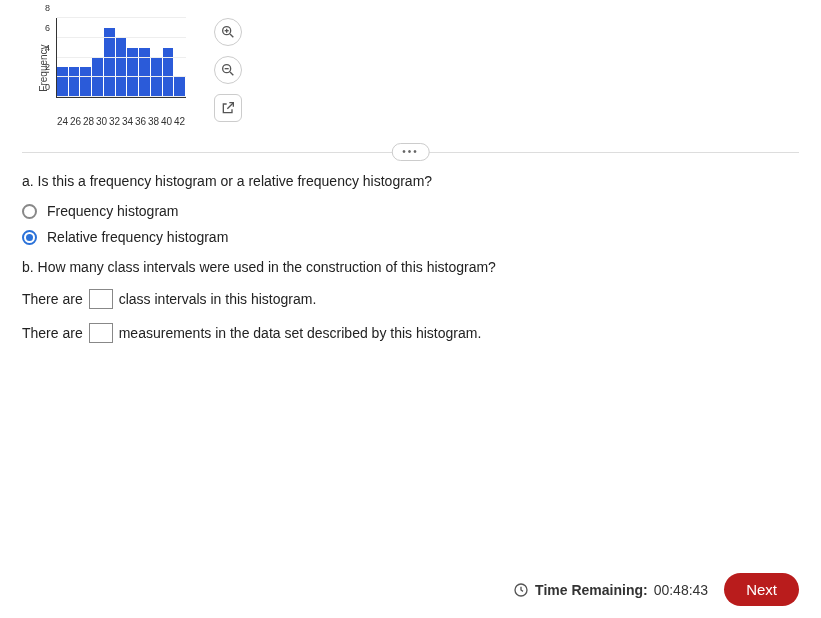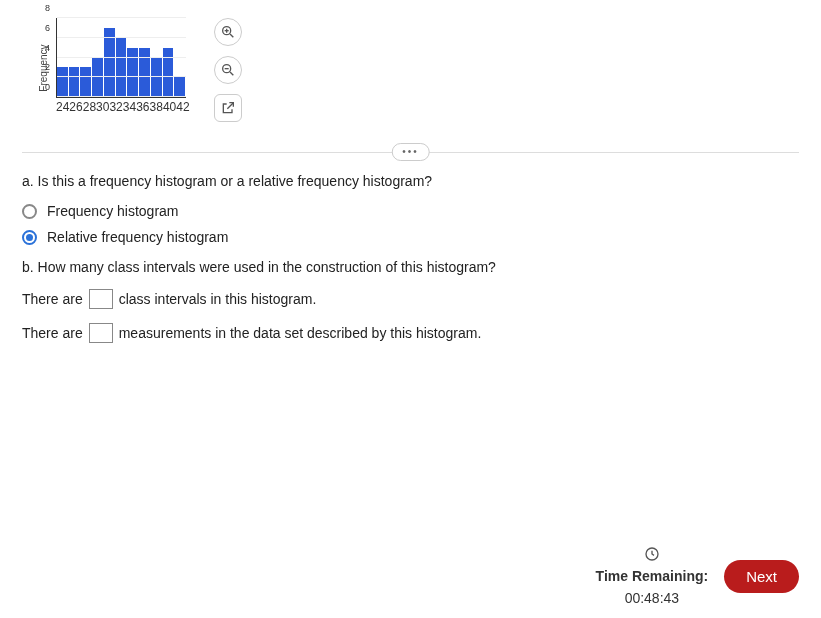--- a/index.html
+++ b/index.html
@@ -17,32 +17,32 @@
 .questions { margin-top: 20px; font-size: 14px; color: #222; }
 .q { margin-bottom: 14px; }
 .q-label { margin-bottom: 14px; }
 .radio-row { display: flex; align-items: center; gap: 10px; margin: 4px 0 10px 0; cursor: pointer; }
 .radio { width: 15px; height: 15px; border: 2px solid #888; border-radius: 50%; display: flex; align-items: center; justify-content: center; }
 .radio.sel { border-color: #2b72d9; }
 .radio.sel .dot { width: 7px; height: 7px; background: #2b72d9; border-radius: 50%; }
 .fill-row { display: flex; align-items: center; gap: 6px; margin-top: 6px; }
 .blank { width: 24px; height: 20px; border: 1px solid #888; background: #fff; }
 .footer { position: absolute; bottom: 12px; right: 22px; display: flex; align-items: center; gap: 16px; }
-.timer { font-size: 14px; color: #333; display: flex; align-items: center; gap: 6px; flex-direction: column; }
+.timer { font-size: 14px; color: #333; display: flex; align-items: flex-start; gap: 6px; }
 .timer b { font-weight: bold; }
 .next-btn { background: #b91c1c; color: #fff; border: none; border-radius: 18px; padding: 8px 22px; font-size: 15px; cursor: pointer; }
 
 .hist { position: relative; width: 150px; height: 100px; }
 .ylabel { position: absolute; left: -22px; top: 50%; transform: translateY(-50%) rotate(-90deg); font-size: 10px; color: #444; white-space: nowrap; transform-origin: center; }
 .plot { position: absolute; left: 14px; top: 0; width: 130px; height: 80px; border-left: 1px solid #333; border-bottom: 1px solid #333; }
 .bars { position: absolute; left: 0; bottom: 0; width: 100%; height: 100%; display: flex; align-items: flex-end; }
 .bar { flex: 1; background: #2b5bd9; border-right: 1px solid #fff; }
 .grid-line { position: absolute; left: 0; width: 100%; border-top: 1px solid #eee; }
 .ytick { position: absolute; left: -12px; font-size: 9px; color: #333; transform: translateY(-50%); }
-.xticks { position: absolute; left: 14px; top: 82px; width: 130px; display: flex; font-size: 12px; color: #333; }
+.xticks { position: absolute; left: 14px; top: 98px; width: 130px; display: flex; font-size: 10px; color: #333; }
 .xticks span { flex: 1; text-align: center; }
 </style>
 </head>
 <body>
 
 <div class="page">
 
   <div class="top-row">
 
     <div class="chart-cell">

